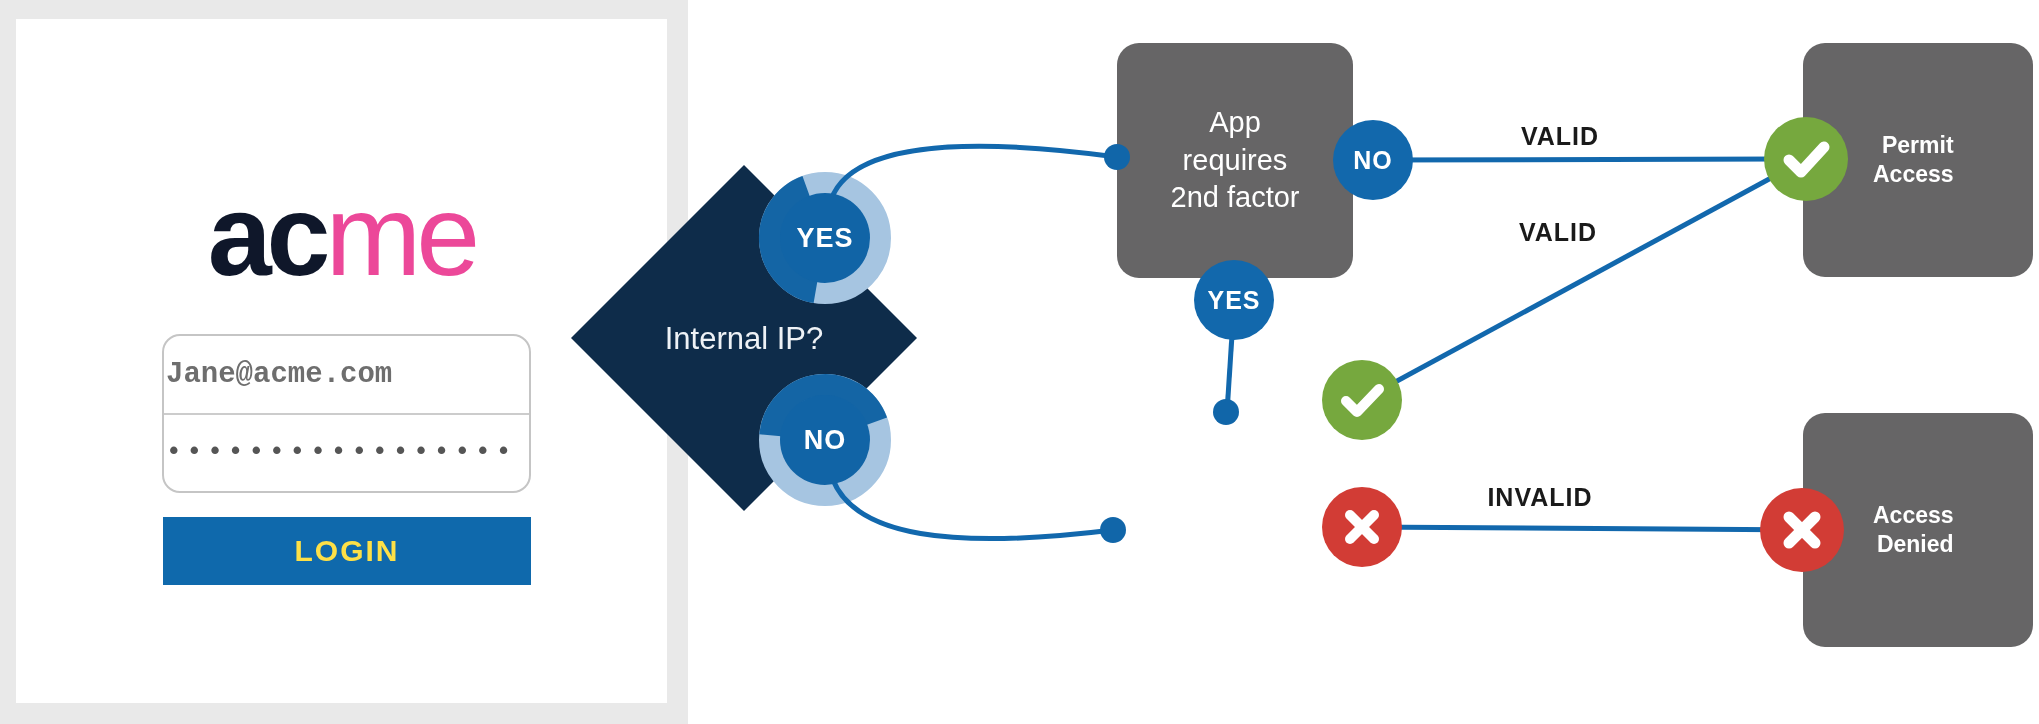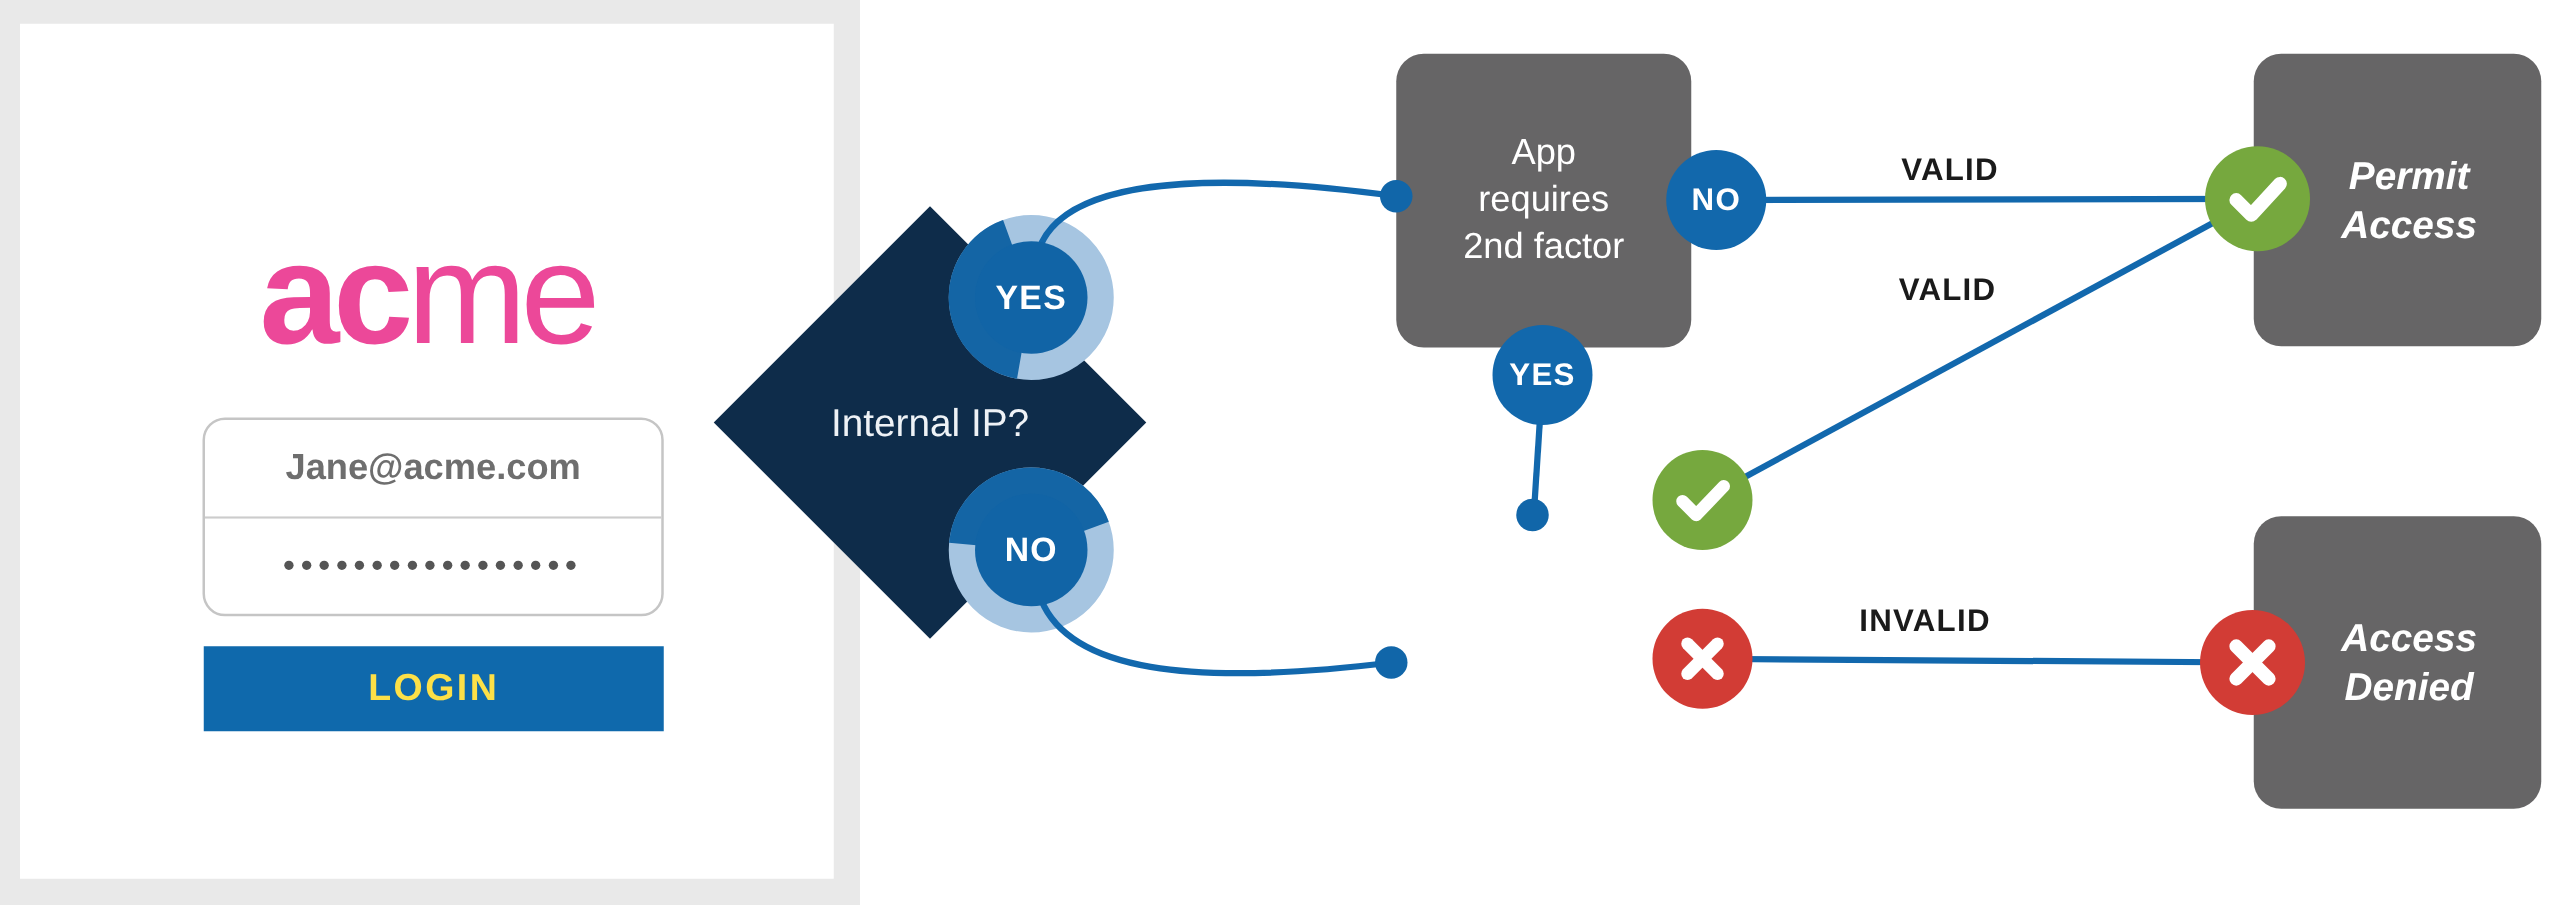--- a/index.html
+++ b/index.html
@@ -7,51 +7,51 @@
     position:relative;width:2039px;height:724px;background:#ffffff;overflow:hidden;
     font-family:"Liberation Sans",sans-serif;
   }
   
   .login-panel{position:absolute;left:0;top:0;width:688px;height:724px;background:#e9e9e9;z-index:1;}
   .login-card{position:absolute;left:16px;top:19px;width:651px;height:684px;background:#ffffff;z-index:1;}
   .brand{
     position:absolute;left:16px;top:175px;width:651px;height:120px;line-height:120px;
     text-align:center;font-size:115px;letter-spacing:-5px;z-index:2;
   }
-  .brand .ac{color:#ec4899;font-weight:700;}
+  .brand .ac{color:#0f172a;font-weight:700;}
   .brand .me{color:#ec4899;font-weight:400;}
   .fields{
     position:absolute;left:162px;top:334px;width:369px;height:159px;background:#ffffff;
     border:2px solid #c5c5c5;border-radius:18px;box-sizing:border-box;z-index:2;
   }
   .fields input{
     display:block;width:100%;box-sizing:border-box;border:none;outline:none;background:transparent;
-    text-align:center;font-family:Liberation Sans, sans-serif;
+    text-align:left;font-family:Liberation Mono, monospace;
   }
   .fields .email{
     height:79px;font-size:29px;font-weight:700;color:#6e6e6e;border-bottom:2px solid #cccccc;
     border-radius:16px 16px 0 0;
   }
   .fields .pwd{
     height:74px;font-size:26px;font-weight:700;color:#555555;letter-spacing:5px;border-radius:0 0 16px 16px;
   }
   .login-btn{
     position:absolute;left:163px;top:517px;width:368px;height:68px;background:#0f69ac;border:none;
     color:#fde047;font-size:30px;font-weight:700;letter-spacing:2px;z-index:2;cursor:pointer;
     font-family:"Liberation Sans",sans-serif;
   }
   
   .node{
     position:absolute;background:#666566;border-radius:22px;color:#ffffff;z-index:2;
     display:flex;align-items:center;justify-content:center;
     white-space:pre-line;text-align:center;font-size:29px;line-height:1.3;font-weight:400;
   }
   .node.end{
-    justify-content:flex-start;text-align:center;font-weight:700;font-size:31px;line-height:1.26;
-    padding-left:70px;box-sizing:border-box;font-style:italic;
+    justify-content:flex-start;text-align:right;font-weight:700;font-size:23px;line-height:1.26;
+    padding-left:70px;box-sizing:border-box;
   }
   #app-box{left:1117px;top:43px;width:236px;height:235px;align-items:center;}
   #validate-box{left:1115px;top:412px;width:223px;height:235px;}
   #permit-box{left:1803px;top:43px;width:230px;height:234px;}
   #denied-box{left:1803px;top:413px;width:230px;height:234px;}
   
   #flow-svg{position:absolute;left:0;top:0;width:2039px;height:724px;z-index:3;pointer-events:none;}
   #flow-svg text{font-family:"Liberation Sans",sans-serif;}
   .edge{stroke:#1268ad;stroke-width:5;fill:none;}
   .circle-label{fill:#ffffff;font-weight:700;text-anchor:middle;letter-spacing:1px;}

